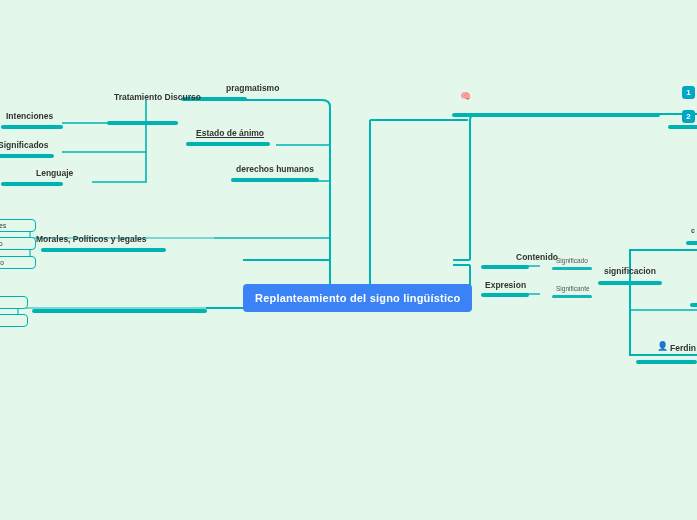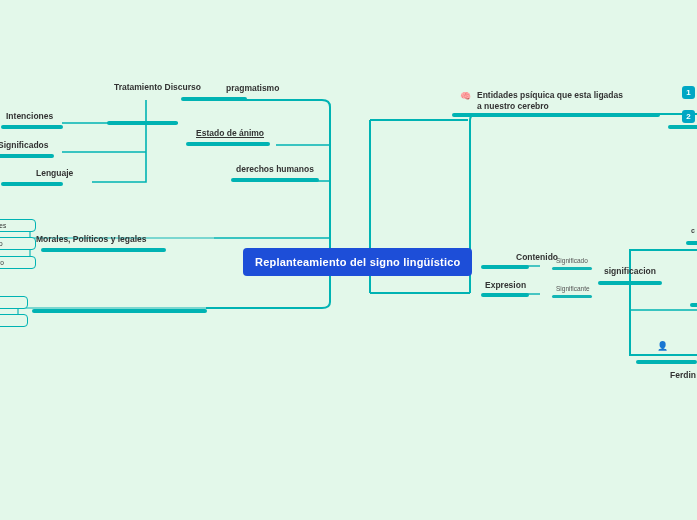--- a/index.html
+++ b/index.html
@@ -10,27 +10,28 @@
     overflow:hidden;
     position:relative;
   }
   #canvas{position:absolute;inset:0;}
   svg.links{position:absolute;left:0;top:0;width:697px;height:520px;pointer-events:none;}
 
   .node{position:absolute;white-space:nowrap;}
 
   
   .central{
-    background:#1d4ed8;
+    background:#3b82f6;
     color:#ffffff;
     font-weight:bold;
     font-size:11px;
     padding:8px 12px;
     border-radius:4px;
     letter-spacing:.2px;
+    margin-top:36px;
   }
 
   .label{
     color:#333333;
     font-size:8.5px;
     font-weight:bold;
     line-height:1.25;
   }
   .label.small{font-size:7px;font-weight:bold;color:#444;}
   .label.tiny{font-size:6.5px;font-weight:normal;color:#555;}
@@ -103,21 +104,21 @@
     <path d="M630,283 L630,310 L697,310" stroke="#00b3b3" stroke-width="1.6" fill="none"></path>
     <path d="M600,283 L600,283" stroke="#00b3b3" stroke-width="2" fill="none"></path>
     <path d="M660,114 L697,114" stroke="#00b3b3" stroke-width="2" fill="none"></path>
   </svg>
 
   <div class="node central" style="left:243px;top:248px;">Replanteamiento del signo lingüístico</div>
 
   <div class="node label" style="left:191px;top:83px;margin-left:35px;">pragmatismo</div>
   <div class="bar" style="left:181px;top:97px;width:66px;"></div>
 
-  <div class="node label" style="left:114px;top:82px;width:62px;text-align:center;">Tratamiento Discurso</div>
+  <div class="node label" style="left:114px;top:92px;width:62px;text-align:center;">Tratamiento Discurso</div>
   <div class="bar" style="left:107px;top:121px;width:71px;"></div>
 
   <div class="node label" style="left:6px;top:111px;">Intenciones</div>
   <div class="bar" style="left:1px;top:125px;width:62px;"></div>
 
   <div class="node label" style="left:-2px;top:140px;">Significados</div>
   <div class="bar" style="left:-8px;top:154px;width:62px;"></div>
 
   <div class="node label" style="left:11px;top:168px;margin-left:25px;">Lenguaje</div>
   <div class="bar" style="left:1px;top:182px;width:62px;"></div>
@@ -133,21 +134,20 @@
 
   <div class="bar" style="left:32px;top:309px;width:175px;"></div>
 
   <div class="node boxed" style="left:-14px;top:219px;width:40px;">leyes</div>
   <div class="node boxed" style="left:-18px;top:237px;width:44px;">fiesto</div>
   <div class="node boxed" style="left:-18px;top:256px;width:44px;">ectivo</div>
   <div class="node boxed" style="left:-20px;top:296px;width:38px;">no</div>
   <div class="node boxed" style="left:-20px;top:314px;width:38px;">vo</div>
 
   <span class="emoji" style="position:absolute;left:460px;top:92px;">🧠</span>
-  <div class="node label" style="left:477px;top:90px;max-width:150px;white-space:normal;line-height:1.3;">Entidades psíquica que esta ligadas a nuestro cerebro</div>
   <div class="bar" style="left:452px;top:113px;width:208px;"></div>
 
   <div class="badge" style="left:682px;top:86px;">1</div>
   <div class="badge" style="left:682px;top:110px;">2</div>
   <div class="bar" style="left:668px;top:125px;width:40px;"></div>
 
   <div class="node label" style="left:485px;top:252px;margin-left:31px;">Contenido</div>
   <div class="bar" style="left:481px;top:265px;width:48px;"></div>
 
   <div class="node label" style="left:485px;top:280px;">Expresion</div>
@@ -156,20 +156,20 @@
   <div class="node label tiny" style="left:556px;top:257px;">Significado</div>
   <div class="bar thin" style="left:552px;top:267px;width:40px;"></div>
 
   <div class="node label tiny" style="left:556px;top:285px;">Significante</div>
   <div class="bar thin" style="left:552px;top:295px;width:40px;"></div>
 
   <div class="node label" style="left:604px;top:266px;">significacion</div>
   <div class="bar" style="left:598px;top:281px;width:64px;"></div>
 
   <span class="emoji" style="position:absolute;left:657px;top:342px;">👤</span>
-  <div class="node label" style="left:670px;top:343px;margin-top:27px;">Ferdin</div>
+  <div class="node label" style="left:670px;top:343px;">Ferdin</div>
   <div class="bar" style="left:636px;top:360px;width:61px;"></div>
 
   <div class="node label small" style="left:691px;top:227px;">c</div>
   <div class="bar" style="left:686px;top:241px;width:20px;"></div>
   <div class="bar" style="left:690px;top:303px;width:16px;"></div>
 
 </div>
 
 </body></html>

